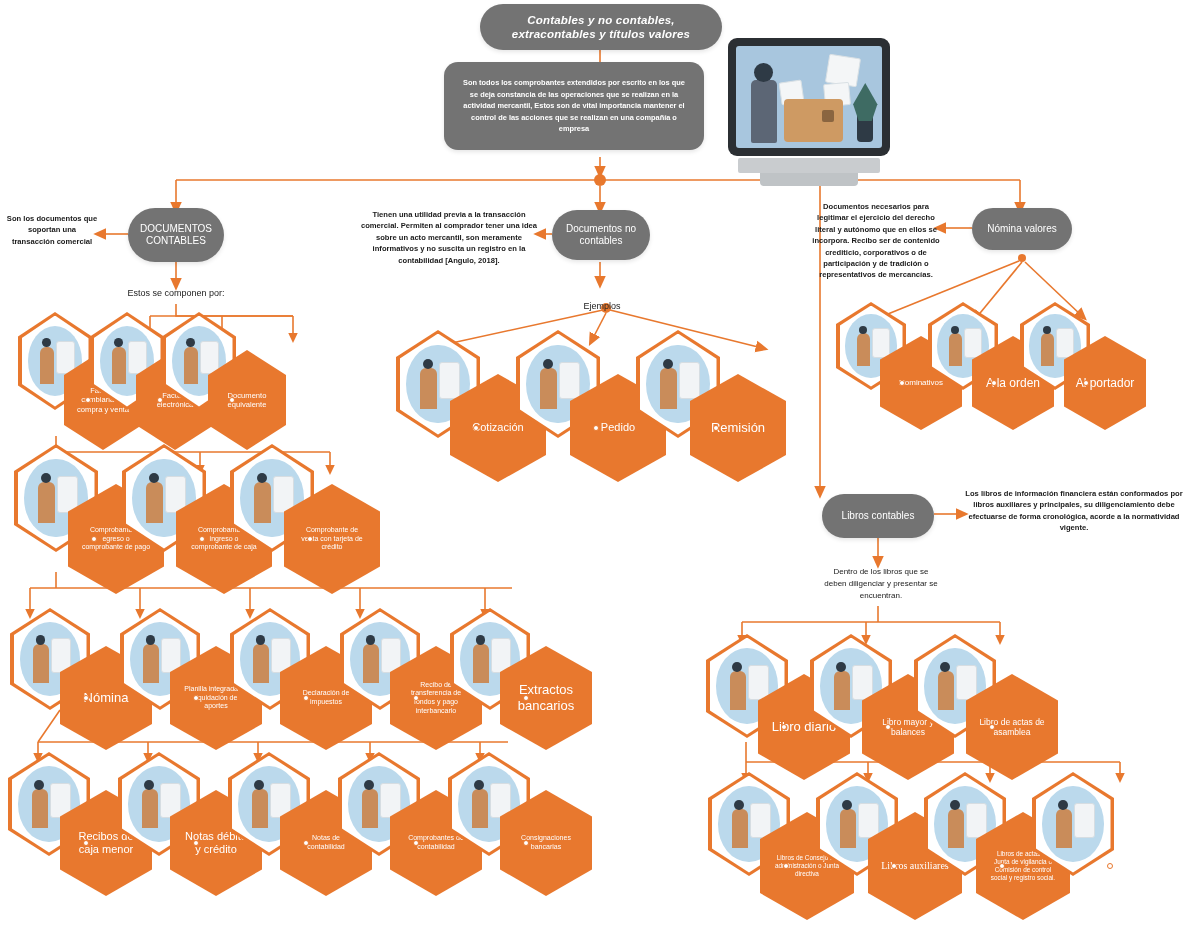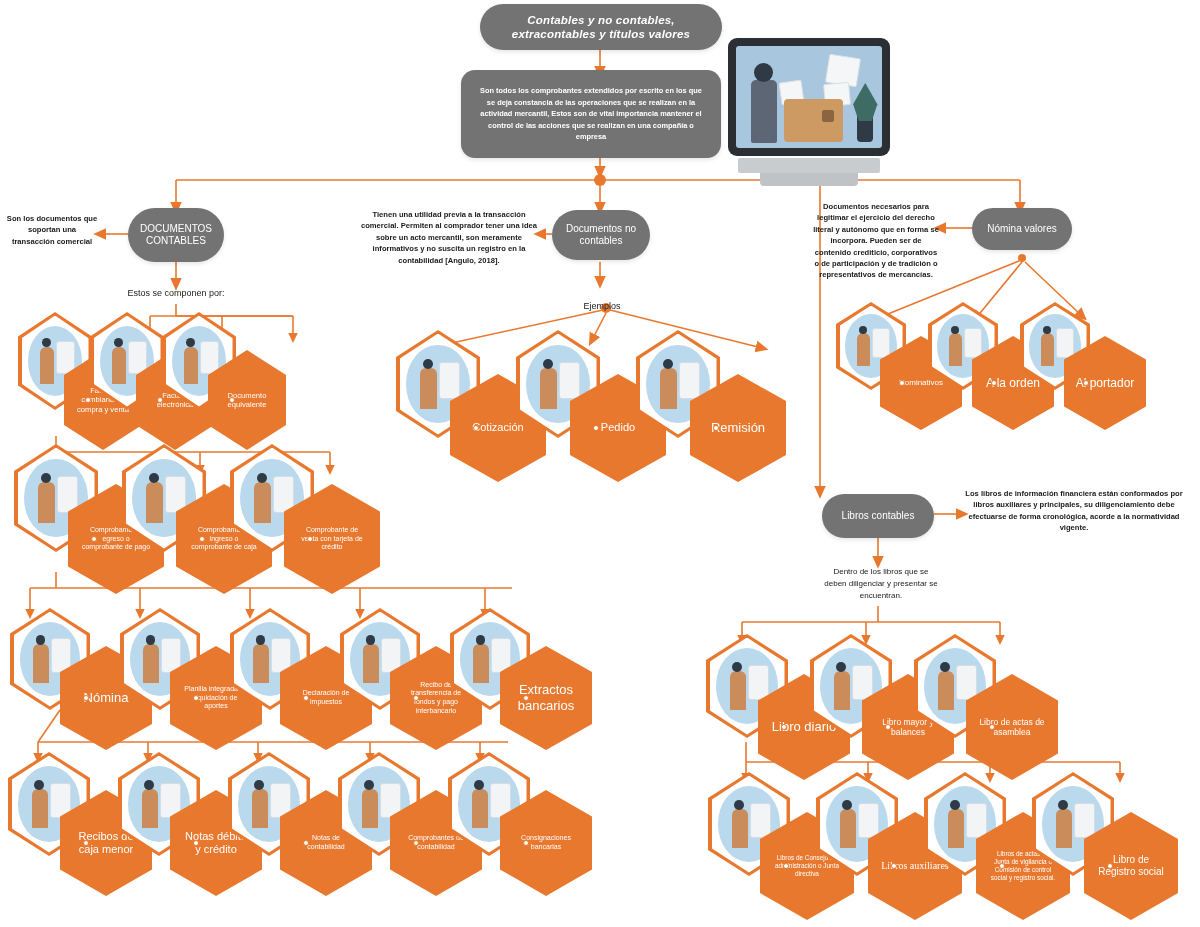--- a/index.html
+++ b/index.html
@@ -246,21 +246,21 @@
       <path d="M746,762 L1120,762"></path>
       <path d="M746,762 L746,778" marker-end="url(#ar)"></path>
       <path d="M868,762 L868,778" marker-end="url(#ar)"></path>
       <path d="M990,762 L990,778" marker-end="url(#ar)"></path>
       <path d="M1120,762 L1120,778" marker-end="url(#ar)"></path>
     </g>
   </svg>
 
   <div class="pill title" style="left:480px; top:4px; width:242px; height:46px;">Contables y no contables, extracontables y títulos valores</div>
 
-  <div class="pill para" style="left:444px; top:70px; width:260px; height:88px;margin-left:17px;">Son todos los comprobantes extendidos por escrito en los que se deja constancia de las operaciones que se realizan en la actividad mercantil, Estos son de vital importancia mantener el control de las acciones que se realizan en una compañía o empresa</div>
+  <div class="pill para" style="left:444px; top:62px; width:260px; height:88px;">Son todos los comprobantes extendidos por escrito en los que se deja constancia de las operaciones que se realizan en la actividad mercantil, Estos son de vital importancia mantener el control de las acciones que se realizan en una compañía o empresa</div>
 
   <div id="monitor" style="left:728px; top:38px; width:162px; height:148px;">
     <div class="bezel">
       <div class="screen">
         <div class="person"></div>
         <div class="paper1"></div>
         <div class="paper2"></div>
         <div class="paper3"></div>
         <div class="folder"></div>
         <div class="plant"></div>
@@ -272,21 +272,21 @@
 
   <div class="pill node" style="left:128px; top:208px; width:96px; height:54px;">DOCUMENTOS CONTABLES</div>
   <div class="cap" style="left:6px; top:213px; width:92px;">Son los documentos que soportan una transacción comercial</div>
   <div class="cap lbl" style="left:120px; top:287px; width:112px;">Estos se componen por:</div>
 
   <div class="pill node" style="left:552px; top:210px; width:98px; height:50px;">Documentos no contables</div>
   <div class="cap" style="left:356px; top:209px; width:186px; text-align:center;">Tienen una utilidad previa a la transacción comercial. Permiten al comprador tener una idea sobre un acto mercantil, son meramente informativos y no suscita un registro en la contabilidad [Angulo, 2018].</div>
   <div class="cap lbl" style="left:562px; top:300px; width:80px;">Ejemplos</div>
 
   <div class="pill node" style="left:972px; top:208px; width:100px; height:42px;">Nómina valores</div>
-  <div class="cap" style="left:812px; top:201px; width:128px; text-align:center;">Documentos necesarios para legitimar el ejercicio del derecho literal y autónomo que en forma se incorpora. Pueden ser de contenido crediticio, corporativos o de participación y de tradición o representativos de mercancías.</div>
+  <div class="cap" style="left:812px; top:201px; width:128px; text-align:center;">Documentos necesarios para legitimar el ejercicio del derecho literal y autónomo que en ellos se incorpora. Recibo ser de contenido crediticio, corporativos o de participación y de tradición o representativos de mercancías.</div>
 
   <div class="pill node" style="left:822px; top:494px; width:112px; height:44px;">Libros contables</div>
   <div class="cap" style="left:958px; top:488px; width:232px; text-align:center;">Los libros de información financiera están conformados por libros auxiliares y principales, su diligenciamiento debe efectuarse de forma cronológica, acorde a la normatividad vigente.</div>
   <div class="cap lbl" style="left:822px; top:566px; width:118px; font-size:8px;">Dentro de los libros que se deben diligenciar y presentar se encuentran.</div>
 
   <div id="hexlayer">
       <div class="hexgroup" style="left: 18px; top: 312px; width: 124px; height: 138px;">
         <div class="hex img" style="width: 74px; height: 98px; left: 0px; top: 0px;">
           <div class="inner">
             <div class="art">
@@ -595,18 +595,17 @@
         <div class="dot" style="left: 75px; top: 91px;"></div>
       </div>
       <div class="hexgroup" style="left: 1032px; top: 772px; width: 146px; height: 148px;">
         <div class="hex img" style="width: 82px; height: 104px; left: 0px; top: 0px;">
           <div class="inner">
             <div class="art">
               <div class="head"></div>
             </div>
           </div>
         </div>
-        <div class="hex lbl" style="width: 94px; height: 108px; left: 52px; top: 40px; font-size: 10px;">Libro de Registro social</div>
         <div class="dot" style="left: 75px; top: 91px;"></div>
       </div>
     </div>
 
 </div>
 
 </body></html>

